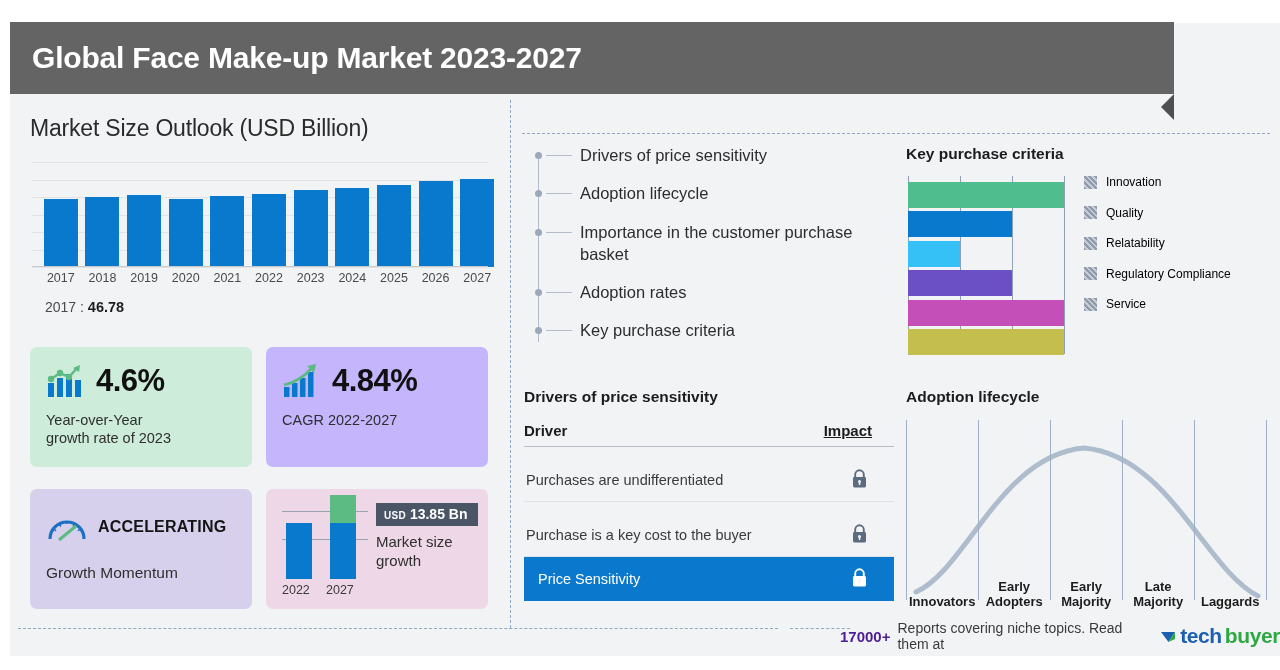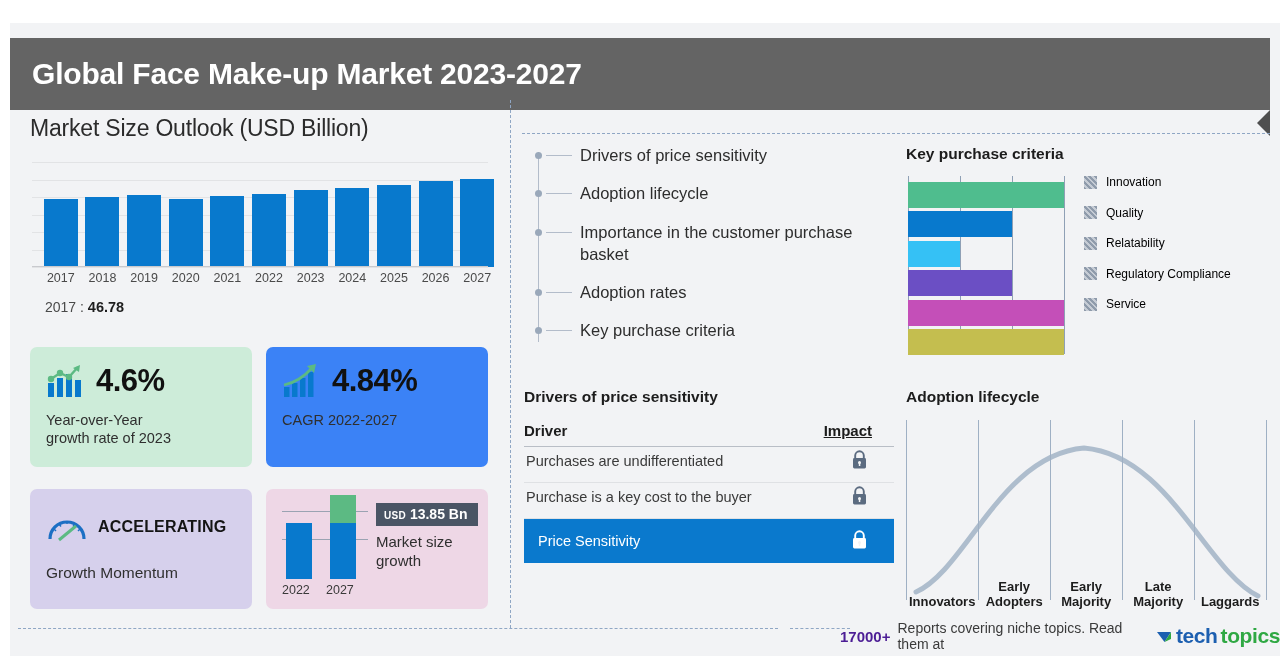--- a/index.html
+++ b/index.html
@@ -15,22 +15,22 @@
     background: #f2f3f5;
     margin: 0;
   }
   
   .gutter-l { position:absolute; left:0; top:0; width:10px; height:670px; background:#ffffff; }
   .gutter-t { position:absolute; left:0; top:0; width:1280px; height:23px; background:#ffffff; }
   .gutter-b { position:absolute; left:0; bottom:0; width:1280px; height:14px; background:#ffffff; }
 
   
   #header {
-    position: absolute; left: 10px; top: 38px;
-    width: 1260px; height: 72px;
+    position: absolute; left: 10px; top: 22px;
+    width: 1164px; height: 72px;
     background: #646464;
     display: flex; align-items: center;
   }
   #header h1 {
     color: #ffffff;
     font-size: 30px;
     font-weight: bold;
     letter-spacing: -0.2px;
     padding-left: 22px;
   }
@@ -66,21 +66,21 @@
   #bar-labels { margin: 4px 0 0 30px; width:458px; display:flex; }
   #bar-labels span { flex:1; text-align:center; font-size:12.5px; color:#4a4a4a; }
   #first-val { margin: 14px 0 0 35px; font-size:14px; color:#4a4a4a; }
   #first-val b { color:#1d1d1d; font-size:14.5px; }
 
   
   #cards { position:absolute; left:20px; top:247px; width:472px;
            display:grid; grid-template-columns: 222px 222px; gap:22px 14px; }
   .card { border-radius:7px; padding:16px 14px 14px 16px; position:relative; height:120px; }
   .c-green { background:#cdecd9; }
-  .c-blue  { background:#3b82f6; }
+  .c-blue  { background:#c4b5fd; }
   .c-purple{ background:#d6d0ec; }
   .c-pink  { background:#eed7e6; }
   .card-row { display:flex; align-items:center; gap:10px; }
   .big-num { font-size:31px; font-weight:bold; color:#111; letter-spacing:-0.5px; }
   .card-sub { margin-top:12px; font-size:14.5px; color:#2f2f2f; line-height:1.25; }
   .accel-label { font-size:16px; font-weight:bold; color:#141414; letter-spacing:0.2px; }
 
   
   .mini-wrap { position:absolute; left:16px; top:16px; width:86px; height:92px; }
   .mini-grid { position:absolute; left:0; width:86px; height:1px; background:#9aa3b2; }
@@ -128,21 +128,21 @@
   .leg-mark { width:13px; height:13px; background:
       repeating-linear-gradient(45deg,#8f9bab 0 2px,#c6ccd5 2px 4px); flex:none; }
   .leg-txt { font-size:12px; color:#000000; white-space:nowrap; }
 
   
   #drivers { position:absolute; left:524px; top:388px; width:370px; }
   #drivers table { width:100%; border-collapse:collapse; margin-top:16px; }
   #drivers th { font-size:15px; font-weight:bold; color:#1c1c1c; text-align:left;
                 padding:0 0 7px 0; border-bottom:1px solid #b9bec6; }
   #drivers th.imp { text-align:left; padding-right:22px;text-decoration:underline; }
-  #drivers td { font-size:14.5px; color:#3a3a3a; padding:3px 0 10px 2px;
+  #drivers td { font-size:14.5px; color:#3a3a3a; padding:22px 0 10px 2px;
                 border-bottom:1px solid #dfe1e4; }
   #drivers td.lock { text-align:right; padding-right:26px; width:60px; }
   #drivers tr.hl td { background:#0a79cd; color:#ffffff; border-bottom:none;
                       padding-top:11px; padding-bottom:11px; }
   #drivers tr.hl td:first-child { padding-left:14px; }
 
   
   #alc { position:absolute; left:906px; top:388px; width:368px; }
   #alc-chart { position:relative; margin-top:14px; width:362px; height:190px; }
   .alc-vline { position:absolute; top:0; width:1px; height:180px; background:#9fb0c4; }
@@ -452,16 +452,16 @@
 
   <div id="footer">
     <span class="cnt">17000+</span>
     <span class="ftxt">Reports covering niche topics. Read them at</span>
     <span id="logo">
       <svg width="17" height="17" viewBox="0 0 17 17">
         <path d="M1 4 L15 4 L8.5 14 Z" fill="#1c5fb0"></path>
         <path d="M8.5 14 L15 4 L15 11 Z" fill="#2fa843"></path>
       </svg>
       <span class="logo-tech">tech</span>
-        <span class="logo-navio">topics</span>
+        <span class="logo-navio">buyer</span>
     </span>
   </div>
 </div>
 
 </body></html>

